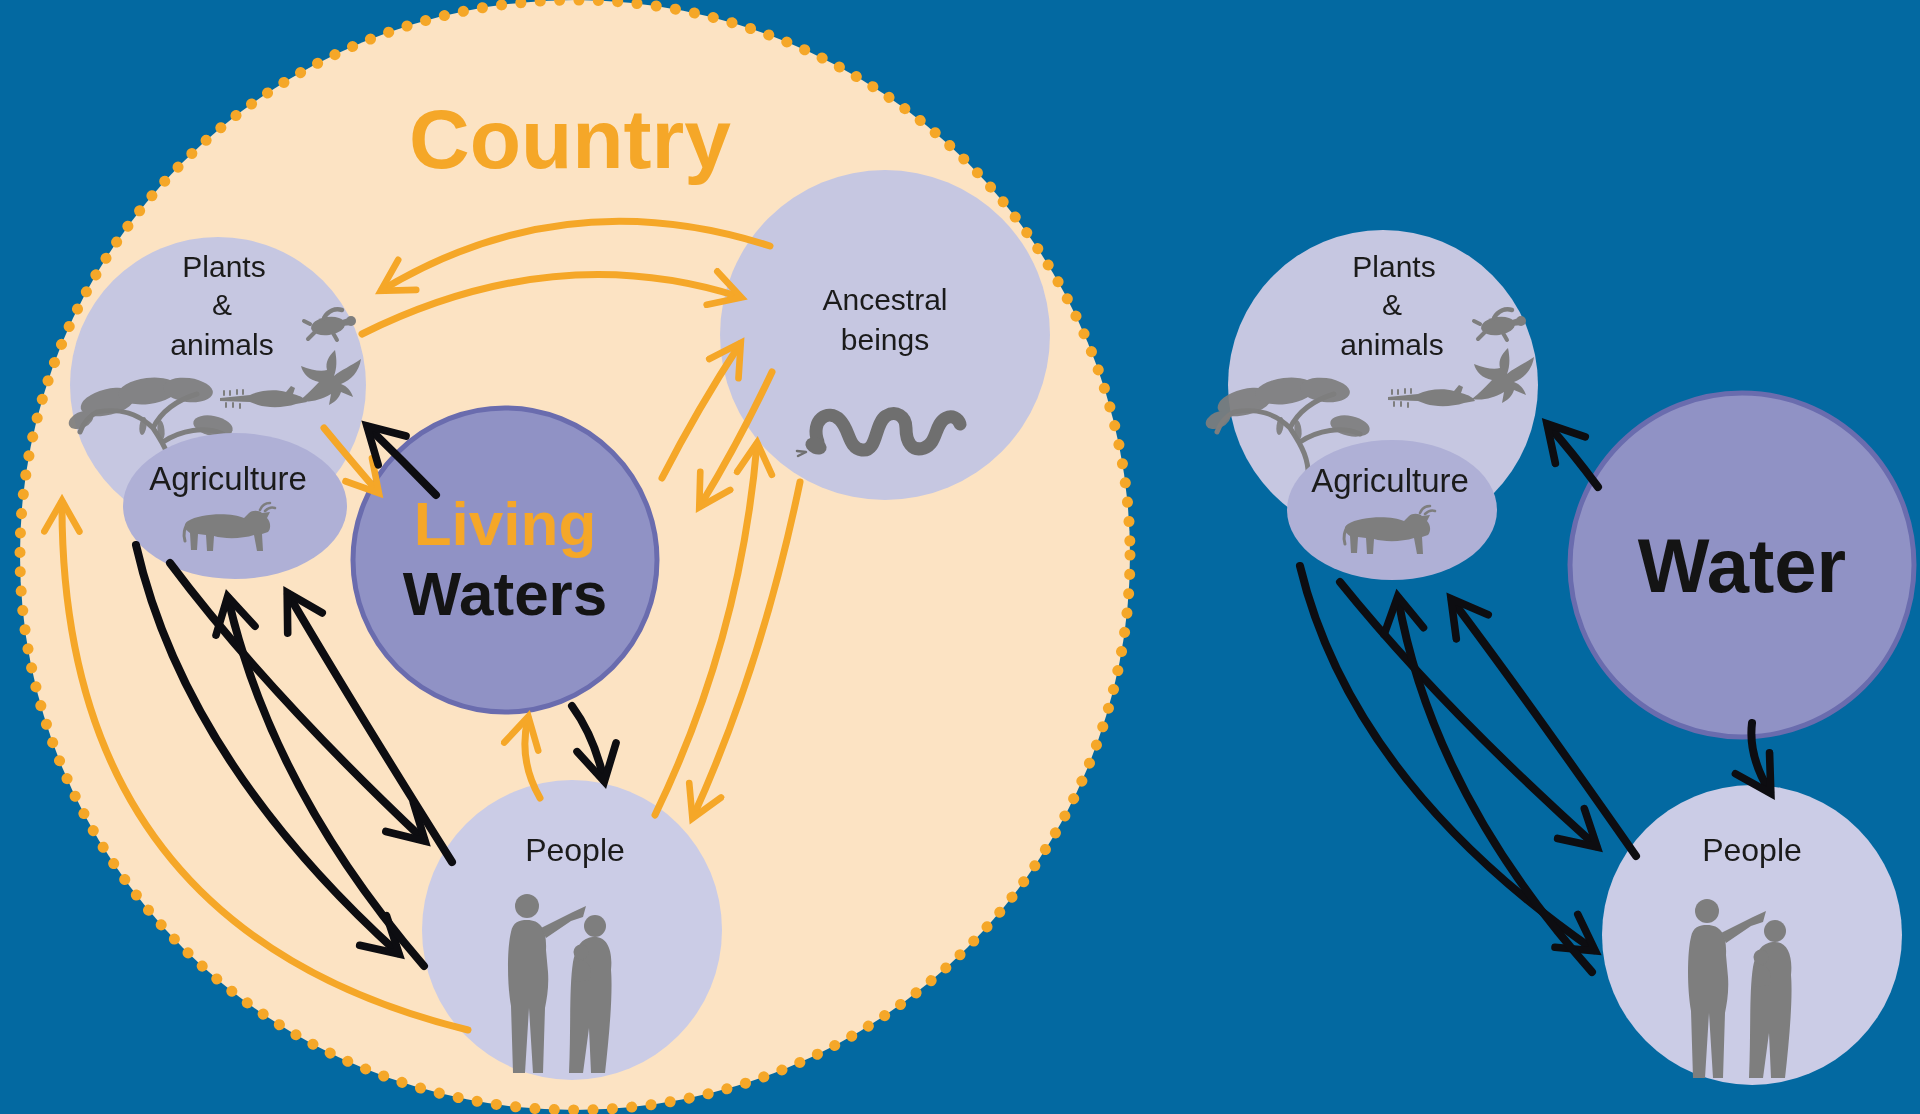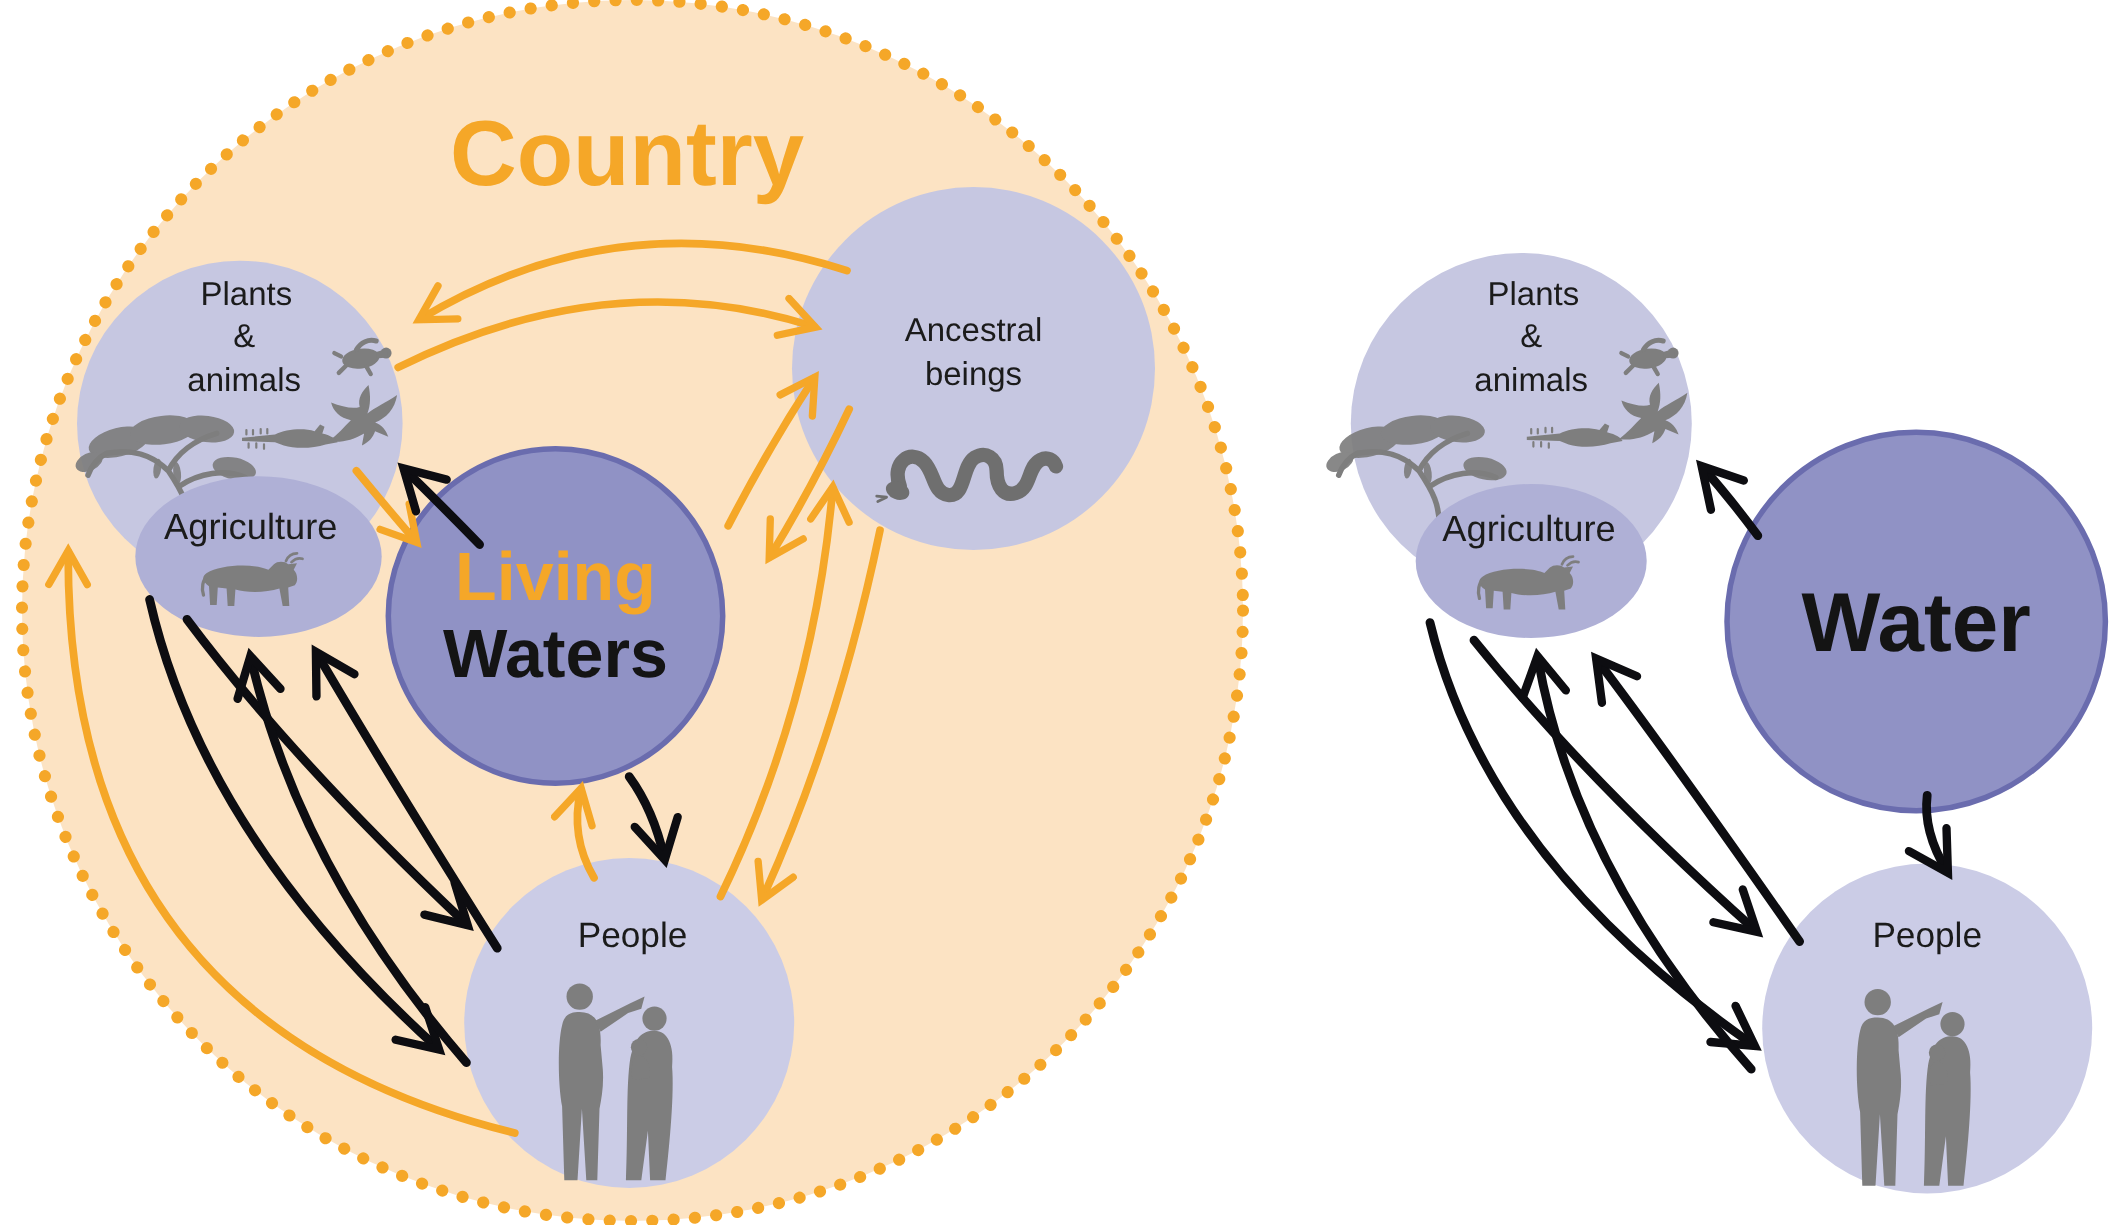--- a/index.html
+++ b/index.html
@@ -1,16 +1,16 @@
 <!DOCTYPE html>
 <html><head>
 <meta charset="utf-8">
 <style>
   html,body{margin:0;padding:0;background:#000;}
-  .stage{width:1920px;height:1114px;background:#ffffff;position:relative;overflow:hidden;}
+  .stage{width:1920px;height:1114px;background:#0369a1;position:relative;overflow:hidden;}
   svg{display:block;font-family:"Liberation Sans", sans-serif;}
   text{font-family:"Liberation Sans", sans-serif;}
   .node-label{font-size:30px;fill:#1B1B1B;text-anchor:middle;}
   .node-label-lg{font-size:33px;fill:#1B1B1B;text-anchor:middle;}
   .country-title{font-size:84px;font-weight:bold;fill:#F5A728;text-anchor:middle;}
   .lw1{font-size:62px;font-weight:bold;fill:#F5A728;text-anchor:middle;}
   .lw2{font-size:62px;font-weight:bold;fill:#141414;text-anchor:middle;}
   .water-label{font-size:76px;font-weight:bold;fill:#141414;text-anchor:middle;}
   .peach{fill:#FCE3C3;}
   .dotring{fill:none;stroke:#F5A728;stroke-width:11;stroke-linecap:round;stroke-dasharray:0.1 19.3;}

